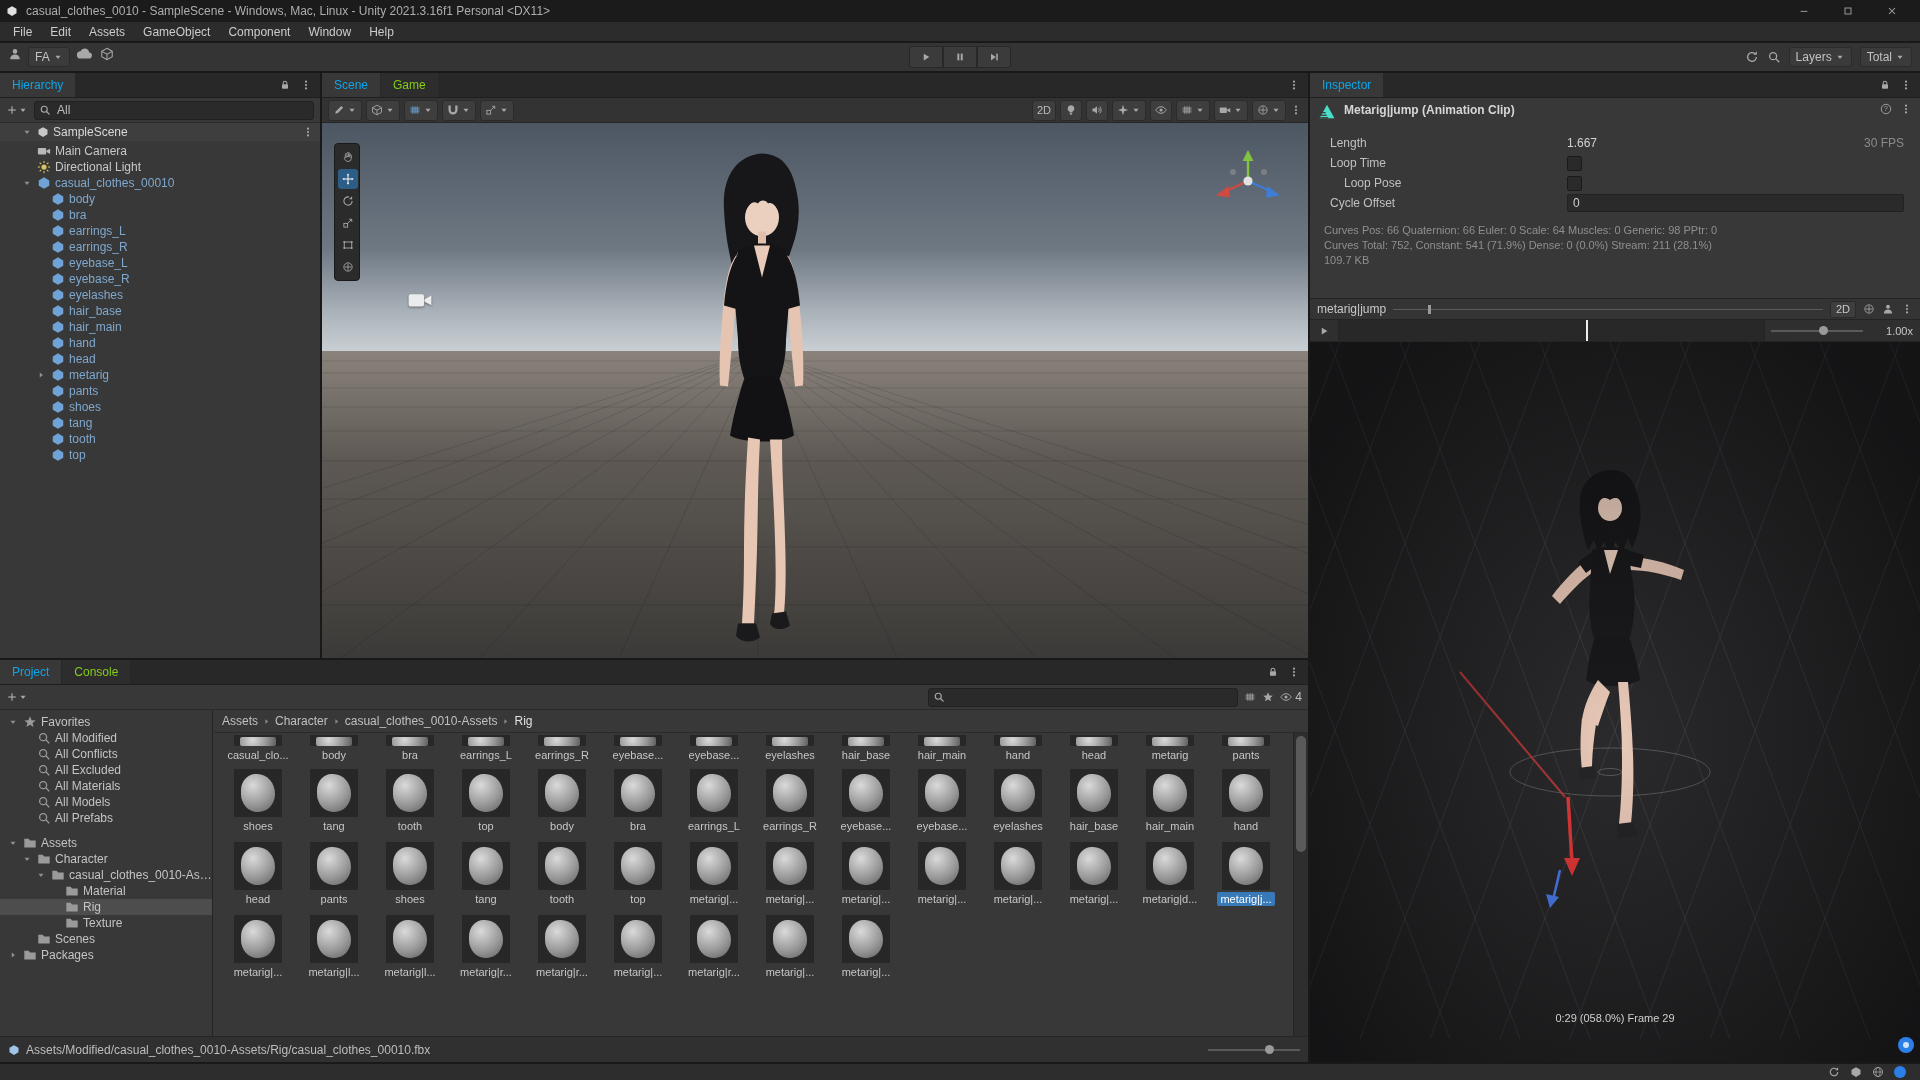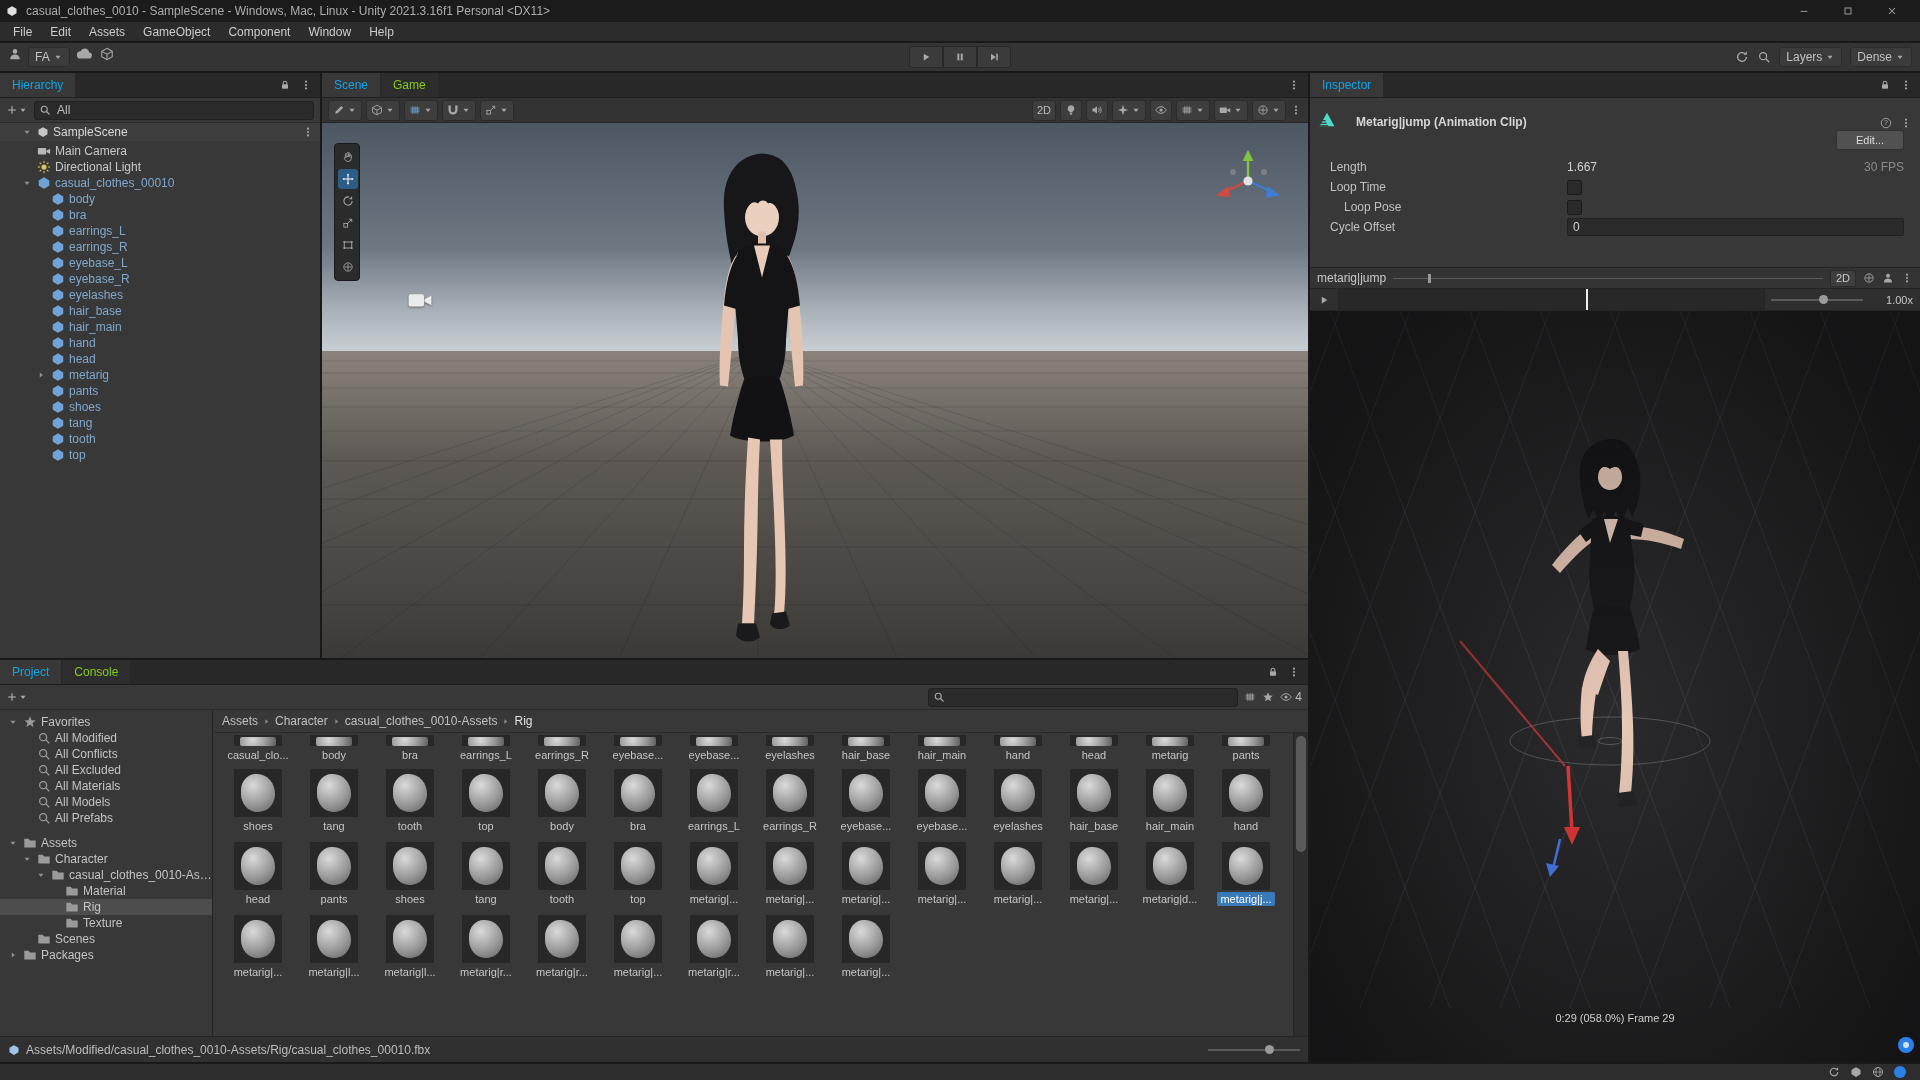--- a/index.html
+++ b/index.html
@@ -101,21 +101,21 @@
   .gridrow.clipped .thumb{height:11px;align-items:flex-end}
   .gridrow.clipped .blob{width:36px;height:9px;border-radius:2px}
   .pathbar{height:25px;background:#303030;border-top:1px solid #252525;display:flex;align-items:center;gap:6px;padding:0 8px;color:#BDBDBD}
   .zoom{margin-left:auto;width:92px;height:14px;position:relative}
   .zoom .trk{position:absolute;left:0;right:0;top:6px;height:2px;background:#5A5A5A}
   .zoom .hdl{position:absolute;left:62%;top:2px;width:9px;height:9px;border-radius:50%;background:#9A9A9A}
 
   
   #inspector{left:1310px;top:73px;width:610px;height:989px;display:flex;flex-direction:column}
   .ihead{padding:5px 8px 4px;border-bottom:0}
-  .ihead .row1{display:flex;align-items:flex-end;gap:20px;height:26px}
+  .ihead .row1{display:flex;align-items:flex-start;gap:8px;height:26px}
   .ihead .row1 .t{font-weight:bold;color:#D6D6D6}
   .ihead .row2{display:flex;justify-content:flex-end;padding:0 8px 2px 0;height:22px;align-items:center}
   .editbtn{min-width:54px;height:18px;background:#515151;border:1px solid #303030;border-radius:3px;color:#DDDDDD;display:flex;align-items:center;justify-content:center;font-size:11px;padding:0 6px}
   .f-row{display:flex;align-items:center;height:20px;padding:0 16px 0 20px}
   .f-row.indent{padding-left:34px}
   .f-label{width:237px;color:#C0C0C0;flex:none}
   .f-row.indent .f-label{width:223px}
   .f-val{color:#D2D2D2}
   .fps{margin-left:auto;color:#8A8A8A}
   .cb{width:13px;height:13px;background:#2A2A2A;border:1px solid #1A1A1A;border-radius:2px}
@@ -390,21 +390,21 @@
     <svg class="ic">
         <use href="#i-search"></use>
       </svg>
     <div class="tbtn-flat">
       <span>Layers</span>
       <svg class="ic ic-xs">
           <use href="#i-caret"></use>
         </svg>
     </div>
     <div class="tbtn-flat">
-      <span>Dense</span>
+      <span>Total</span>
       <svg class="ic ic-xs">
           <use href="#i-caret"></use>
         </svg>
     </div>
   </div>
 </div>
 
 <div id="hierarchy" class="panel">
   <div class="tabbar">
     <div class="tab active">
@@ -1513,40 +1513,42 @@
       <span class="t">Metarig|jump (Animation Clip)</span>
       <div style="margin-left:auto;display:flex;gap:8px">
         <svg class="ic ic-s">
             <use href="#i-help"></use>
           </svg>
         <svg class="ic ic-s">
             <use href="#i-dots"></use>
           </svg>
       </div>
     </div>
-    <div class="row2">
-      <div class="editbtn">Edit...</div>
-    </div>
   </div>
   <div class="f-row">
     <span class="f-label">Length</span>
     <span class="f-val">1.667</span>
     <span class="fps">30 FPS</span>
   </div>
   <div class="f-row">
     <span class="f-label">Loop Time</span>
     <span class="cb"></span>
   </div>
   <div class="f-row indent">
     <span class="f-label">Loop Pose</span>
     <span class="cb"></span>
   </div>
   <div class="f-row">
     <span class="f-label">Cycle Offset</span>
     <input class="tfield" value="0" style="">
+  </div>
+  <div class="curves">
+    <div>Curves Pos: 66 Quaternion: 66 Euler: 0 Scale: 64 Muscles: 0 Generic: 98 PPtr: 0</div>
+    <div>Curves Total: 752, Constant: 541 (71.9%) Dense: 0 (0.0%) Stream: 211 (28.1%)</div>
+    <div>109.7 KB</div>
   </div>
   <div class="gap34"></div>
   <div class="pvhead">
     <span class="nm">metarig|jump</span>
     <div class="pvline">
         <div class="notch"></div>
       </div>
     <div class="pvbtn">
         <span>2D</span>
       </div>

